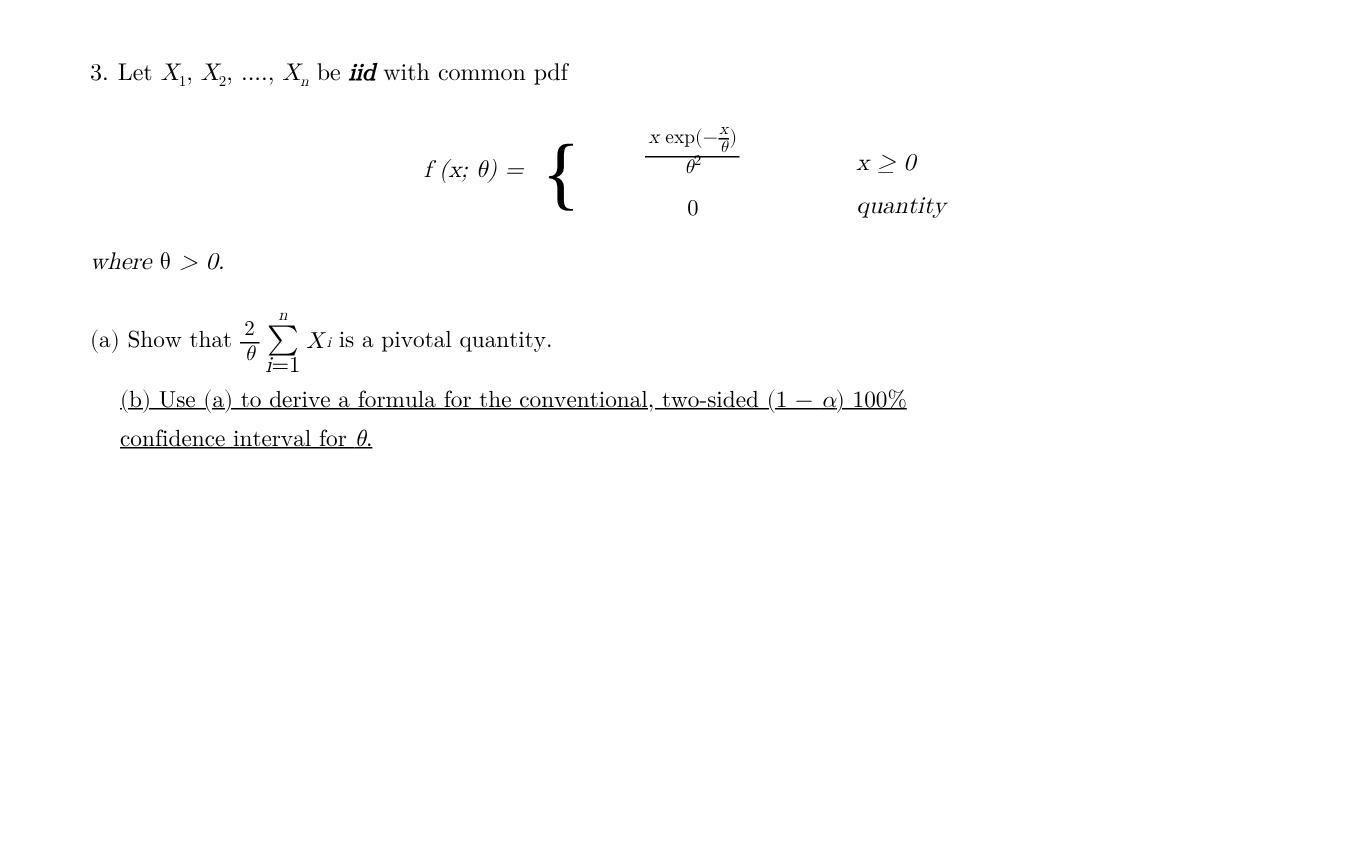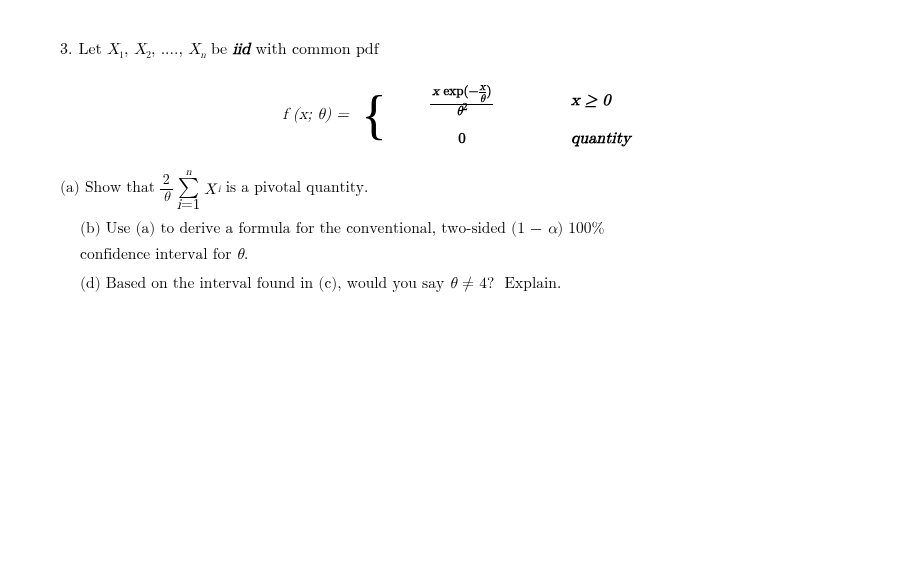--- a/index.html
+++ b/index.html
@@ -62,23 +62,22 @@
     }
 
     .cases-table {
       display: flex;
       flex-direction: column;
       gap: 10px;
     }
 
     .case-row {
       display: flex;
-      align-items: center;
+      align-items: flex-end;
       gap: 44px;
-      font-weight: bold;
     }
 
     .case-expr {
       min-width: 130px;
       text-align: center;
       font-size: 15px;
     }
 
     .case-condition {
       font-size: 16px;
@@ -174,20 +173,21 @@
       padding-top: 1px;
       font-style: italic;
     }
 
     .math-italic {
       font-style: italic;
     }
 
     .indent {
       padding-left: 20px;
+      text-decoration: underline;
     }
   </style>
 </head>
 <body>
 
 <div class="page-container">
 
   <div class="problem-number">
     <span>3.</span>
     <span>
@@ -222,20 +222,23 @@
         </div>
 
         <div class="case-row">
           <span class="case-expr" style="text-align:center;">0</span>
           <span class="case-condition">quantity</span>
         </div>
       </div>
     </div>
   </div>
 
+  <div class="where-line">
+    where <span class="math-italic">θ</span> &gt; 0.
+  </div>
 
   <div class="parts-container">
 
     <div class="part-line">
       (a) Show that
       <span class="sigma-expr">
         <span class="fraction" style="display:inline-flex; flex-direction:column; align-items:center; vertical-align:middle; line-height:1.1; font-size:14px;">
           <span style="border-bottom:1px solid #000; padding: 0 3px;">2</span>
           <span style="padding: 0 3px;"><span class="math-italic">θ</span></span>
         </span>
@@ -249,18 +252,15 @@
       </span>
       is a pivotal quantity.
     </div>
 
     <div class="part-line indent">
       (b) Use (a) to derive a formula for the conventional, two-sided (1 − <span class="math-italic">α</span>) 100%
       <br>confidence interval for <span class="math-italic">θ</span>.
     </div>
 
 
-    <div class="part-line indent">
-      (d) Based on the interval found in (c), would you say <span class="math-italic">θ</span> ≠ 4?&nbsp; Explain.
-    </div>
 
   </div>
 </div>
 
 </body></html>

